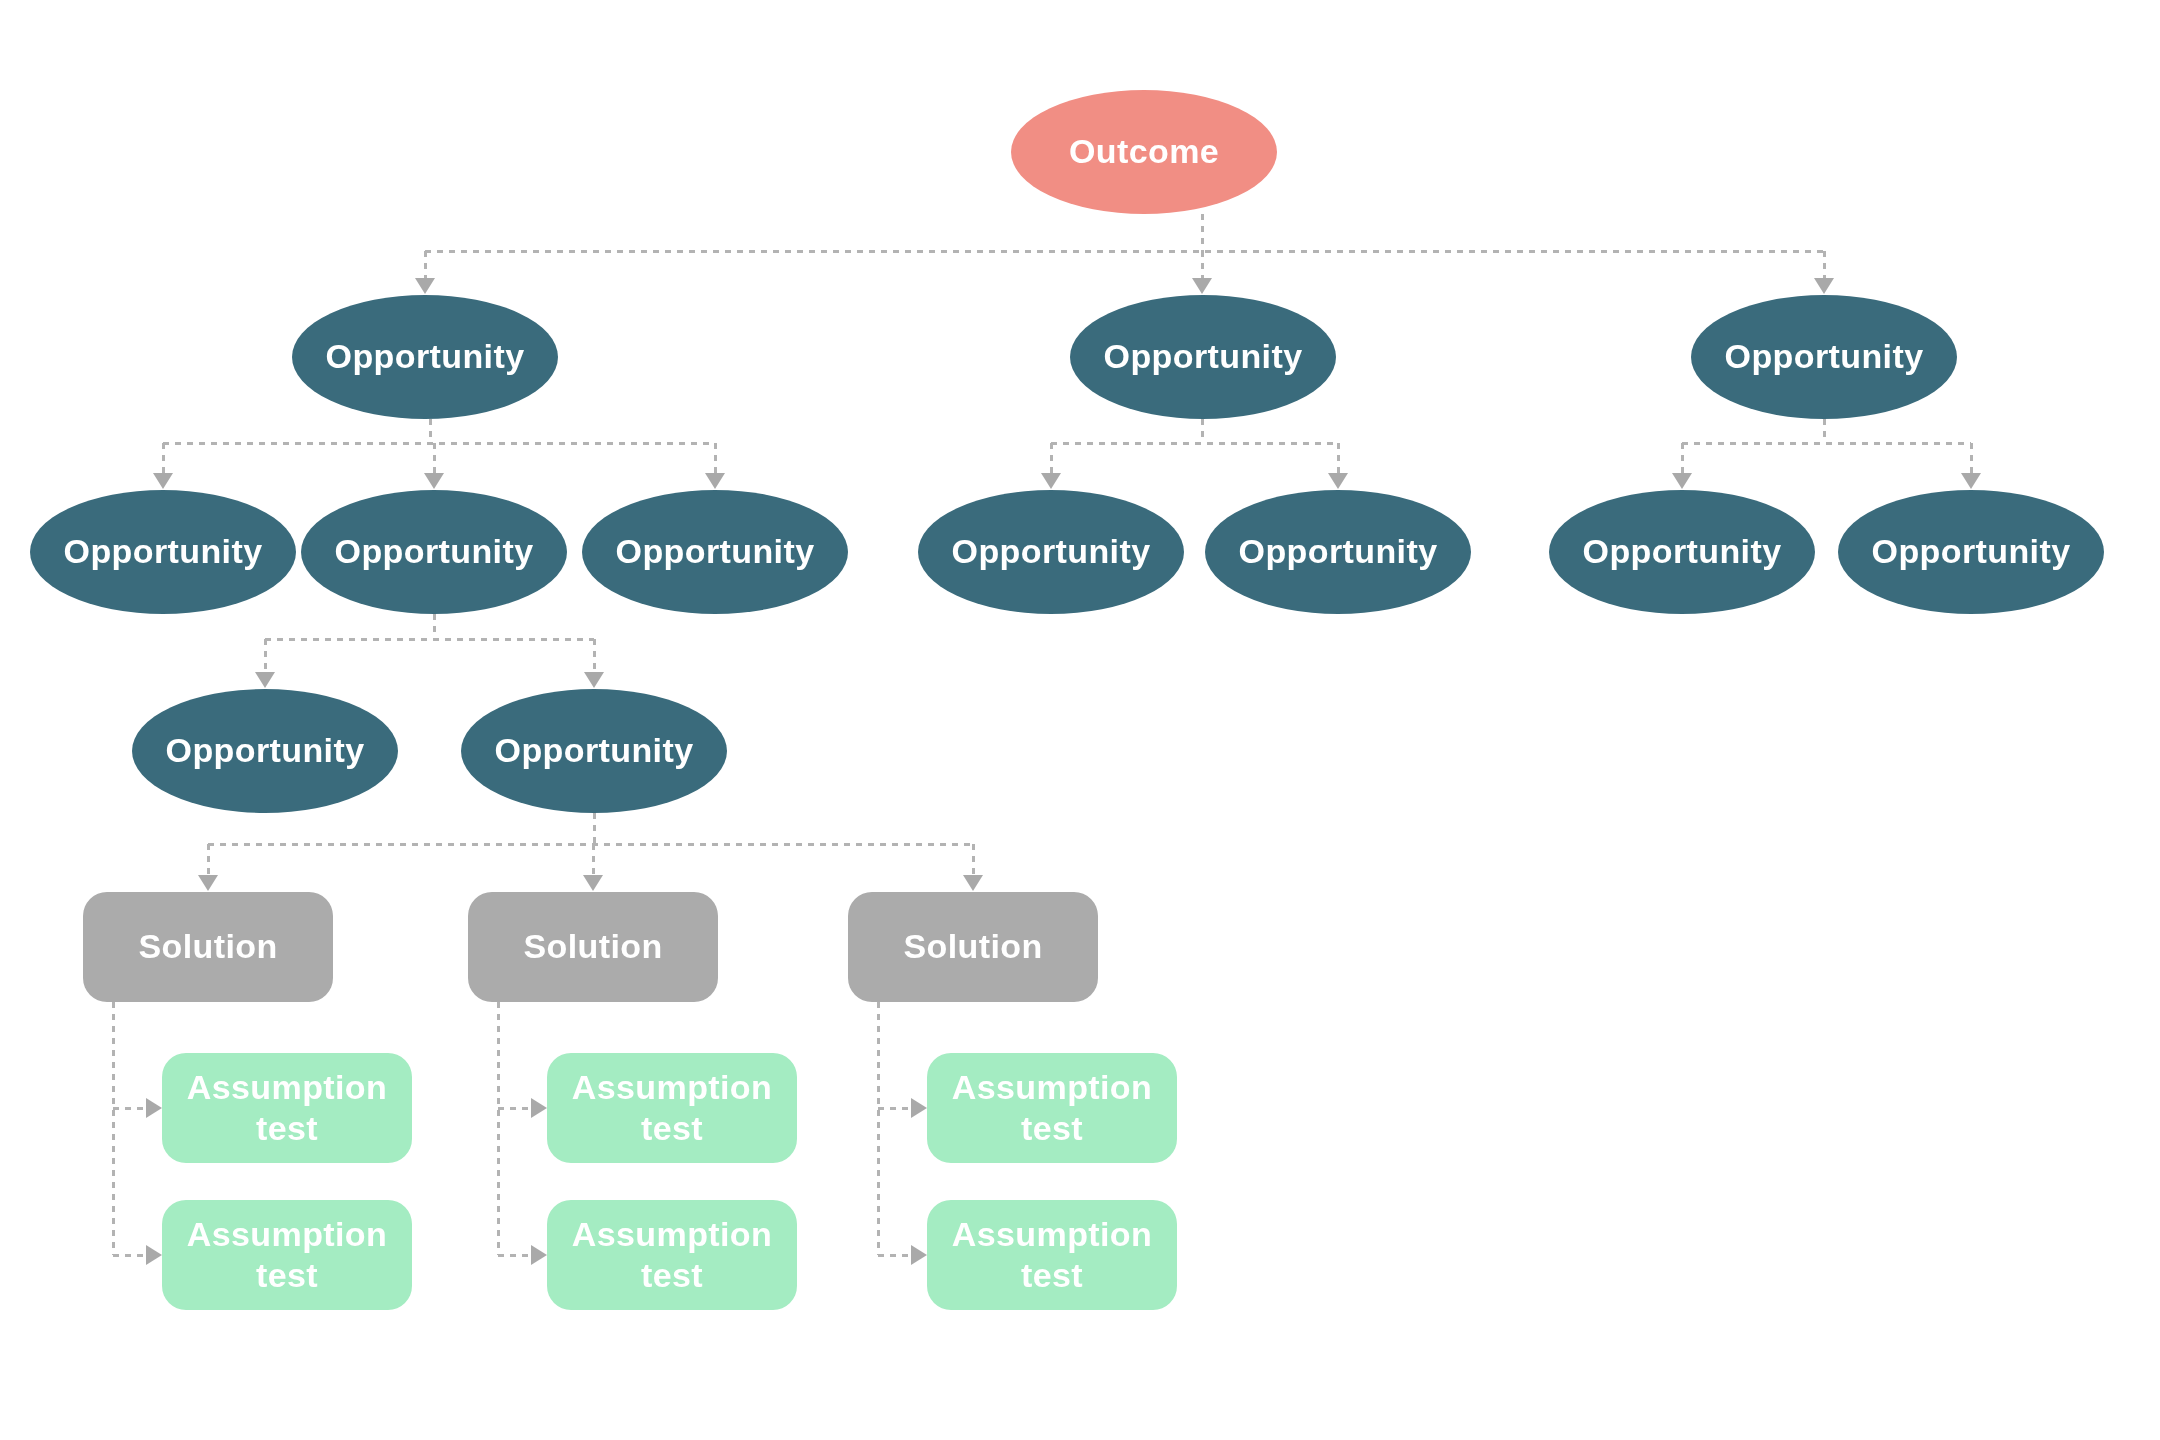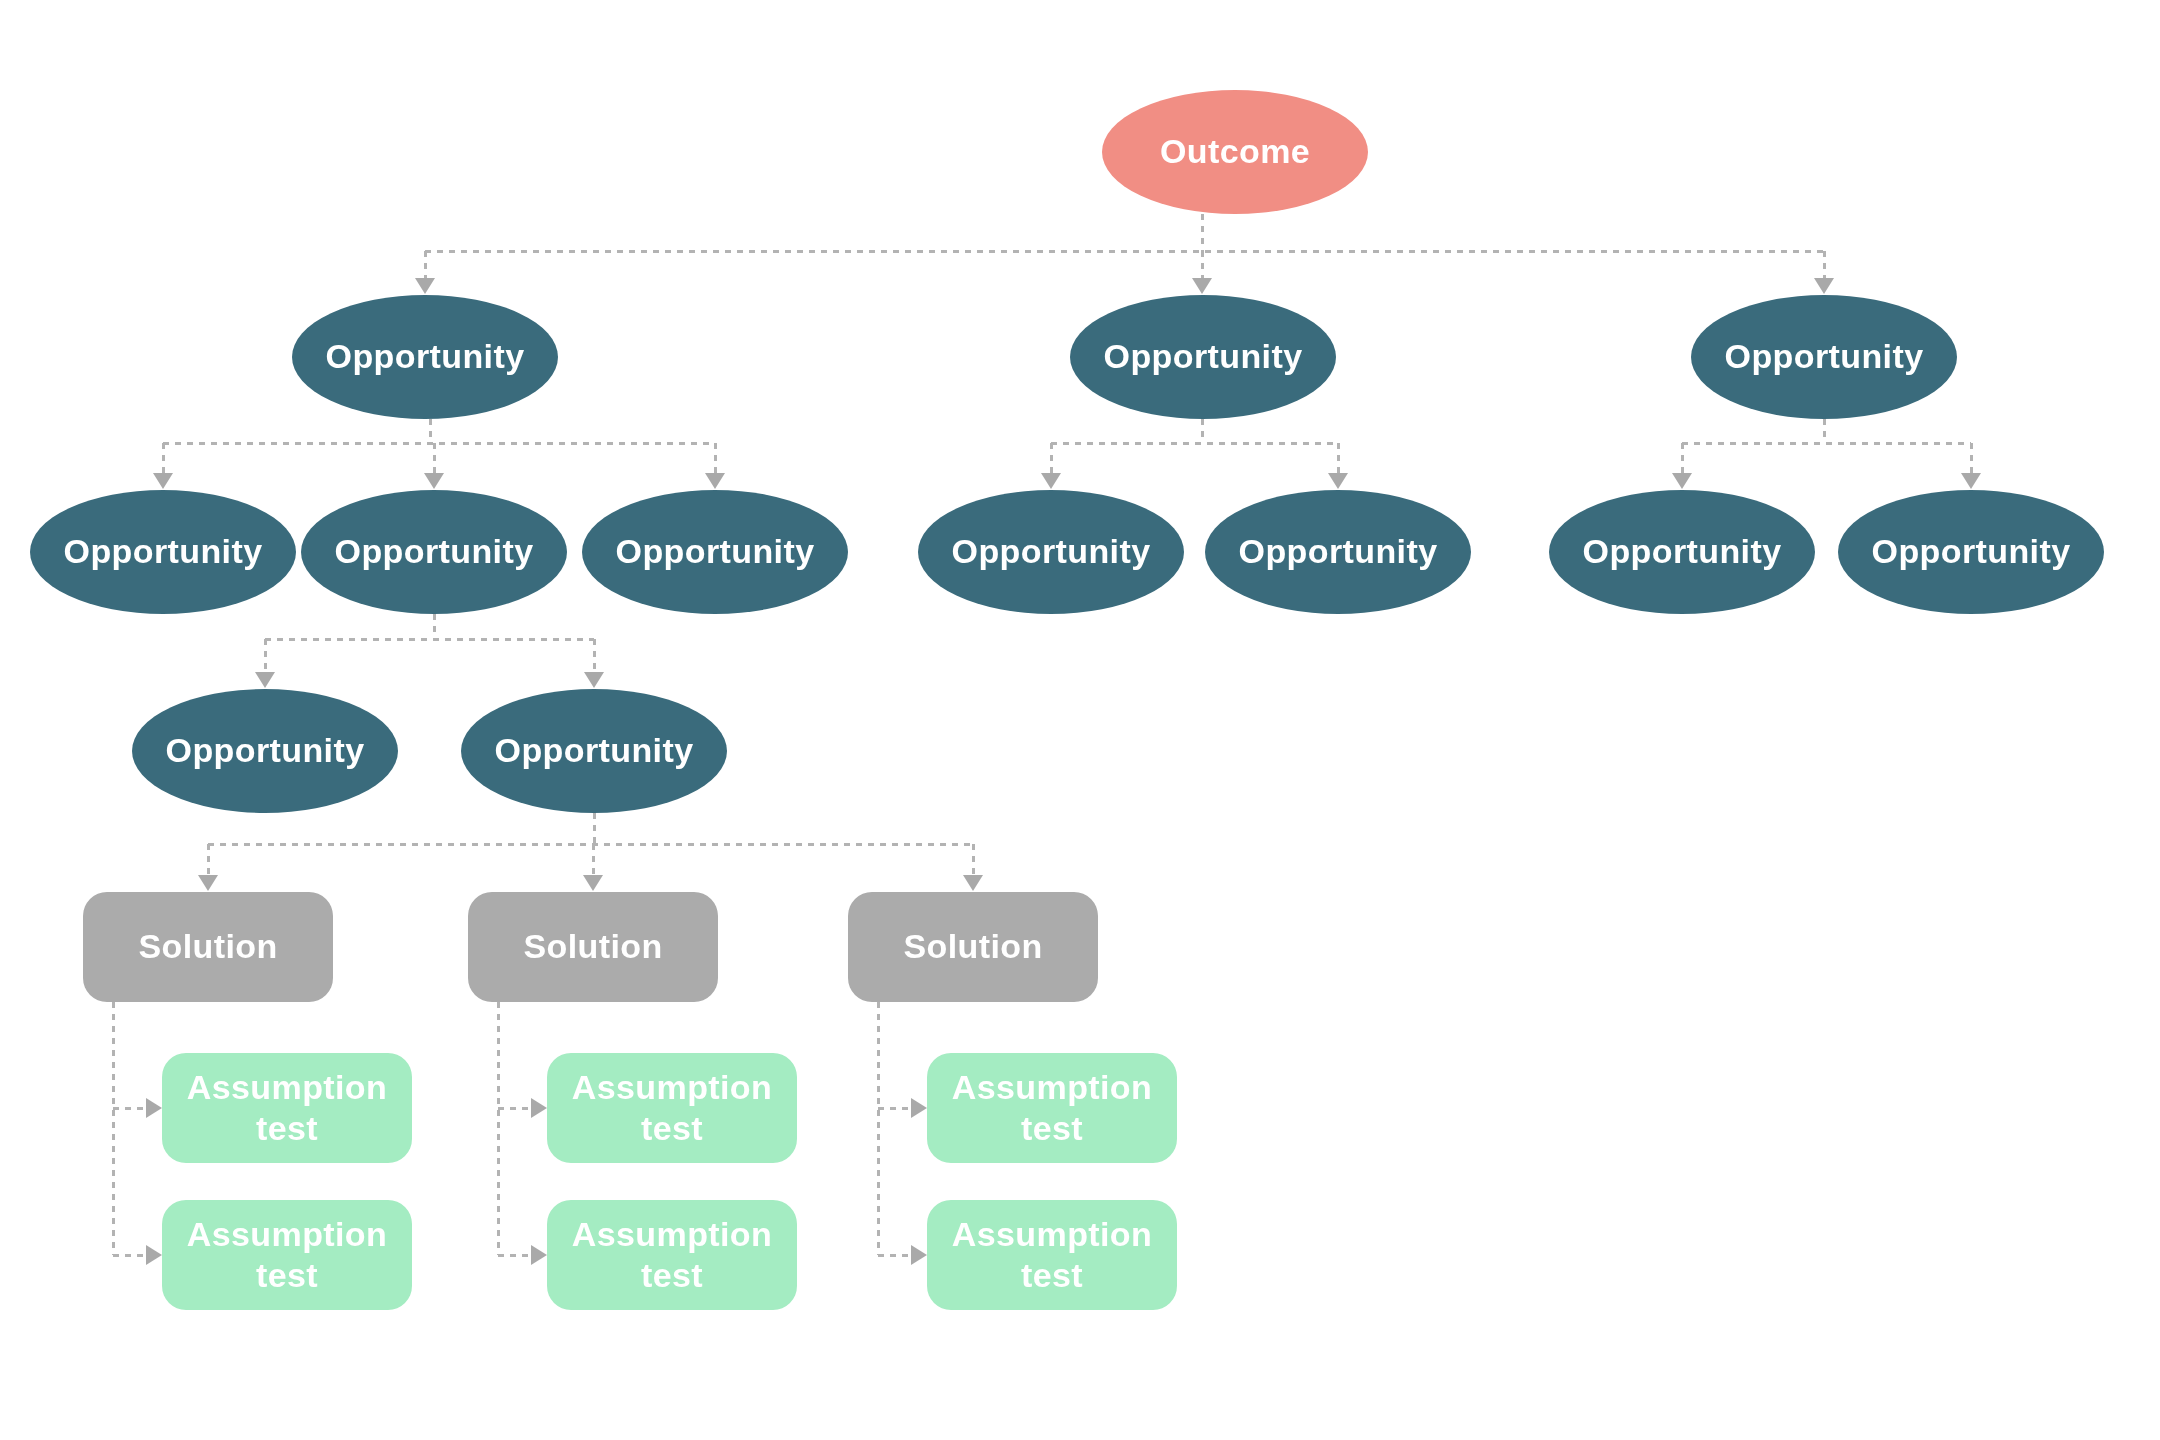--- a/index.html
+++ b/index.html
@@ -110,21 +110,21 @@
   <div class="arr-r" style="left:531px;top:1098px;"></div>
   <div class="hline" style="left:498px;top:1254px;width:33px;"></div>
   <div class="arr-r" style="left:531px;top:1245px;"></div>
 
   <div class="vline" style="left:877px;top:1002px;height:253px;"></div>
   <div class="hline" style="left:878px;top:1107px;width:33px;"></div>
   <div class="arr-r" style="left:911px;top:1098px;"></div>
   <div class="hline" style="left:878px;top:1254px;width:33px;"></div>
   <div class="arr-r" style="left:911px;top:1245px;"></div>
 
-  <div class="node ellipse outcome" style="left:1102px;top:90px;text-align:center;">
+  <div class="node ellipse outcome" style="left:1011px;top:90px;text-align:center;">
     <span>Outcome</span>
   </div>
 
   <div class="node ellipse opportunity" style="left:292px;top:295px;">
     <span>Opportunity</span>
   </div>
   <div class="node ellipse opportunity" style="left:1070px;top:295px;">
     <span>Opportunity</span>
   </div>
   <div class="node ellipse opportunity" style="left:1691px;top:295px;">

